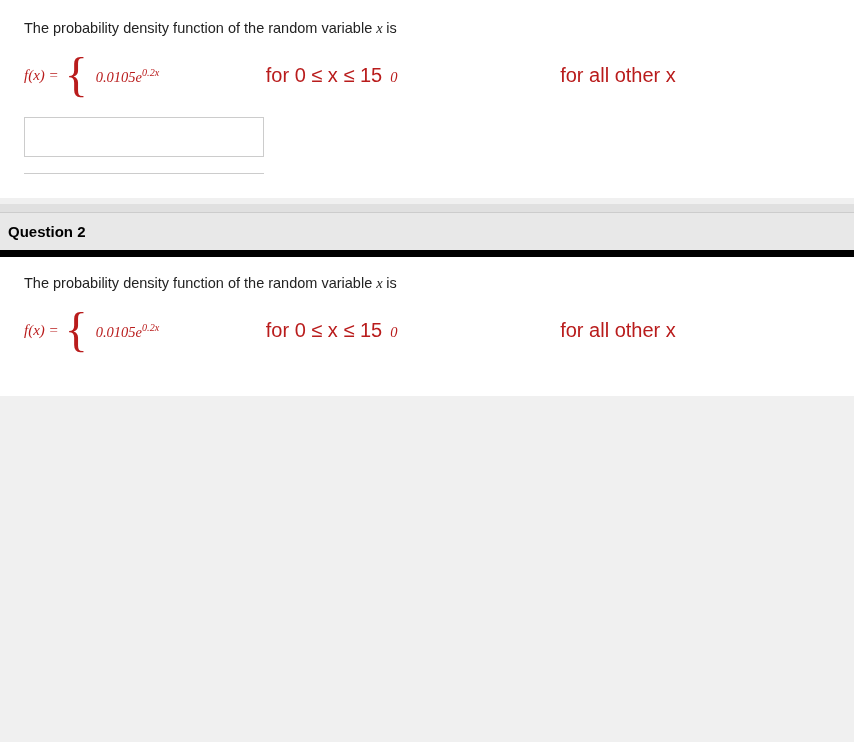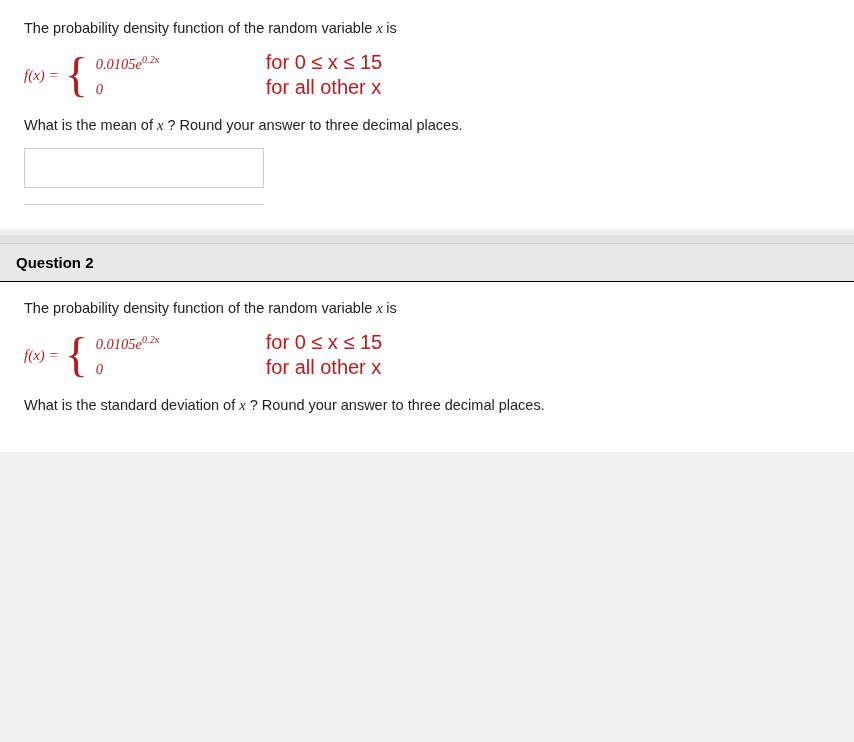--- a/index.html
+++ b/index.html
@@ -18,26 +18,26 @@
     }
 
     .question-block {
       background-color: #ffffff;
       padding: 20px 24px 24px 24px;
       margin-bottom: 6px;
     }
 
     .question-header {
       background-color: #e8e8e8;
-      padding: 10px 16px;
+      padding: 10px 8px;
       font-family: Arial, sans-serif;
       font-weight: bold;
       font-size: 15px;
       border-top: 1px solid #ccc;
-      border-bottom: 1px solid #000000;
+      border-bottom: 7px solid #000000;
       margin-bottom: 0;
     }
 
     .question-body {
       background-color: #ffffff;
       padding: 18px 24px 24px 24px;
     }
 
     .problem-text {
       font-family: Arial, sans-serif;
@@ -63,22 +63,22 @@
     .big-brace {
       font-size: 48px;
       font-weight: 300;
       line-height: 1;
       margin-right: 8px;
       font-family: 'Times New Roman', serif;
     }
 
     .piecewise-cases {
       display: flex;
-      flex-direction: column;
-      gap: 2px;
+      flex-direction: row;
+      gap: 8px;
     }
 
     .piecewise-row {
       display: flex;
       align-items: baseline;
       gap: 30px;
       font-size: 14.5px;
     }
 
     .case-formula {
@@ -145,25 +145,20 @@
         </span>
         <span class="case-condition">for 0 ≤ x ≤ 15</span>
       </div>
       <div class="piecewise-row">
         <span class="case-formula math-italic">0</span>
         <span class="case-condition">for all other x</span>
       </div>
     </div>
   </div>
 
-  <p class="problem-text">
-    <span>What is the mean of</span>
-    <span class="math-italic"> x</span>
-    <span>? Round your answer to three decimal places.</span>
-  </p>
 
   <input type="text" class="answer-input-box" placeholder="" style="">
 
   <div class="divider-line"></div>
 </div>
 
 <div class="question-separator"></div>
 
 <div>
   <div class="question-header">
@@ -186,19 +181,14 @@
           </span>
           <span class="case-condition">for 0 ≤ x ≤ 15</span>
         </div>
         <div class="piecewise-row">
           <span class="case-formula math-italic">0</span>
           <span class="case-condition">for all other x</span>
         </div>
       </div>
     </div>
 
-    <p class="problem-text">
-      <span>What is the standard deviation of</span>
-      <span class="math-italic"> x</span>
-      <span>? Round your answer to three decimal places.</span>
-    </p>
   </div>
 </div>
 
 </body></html>

